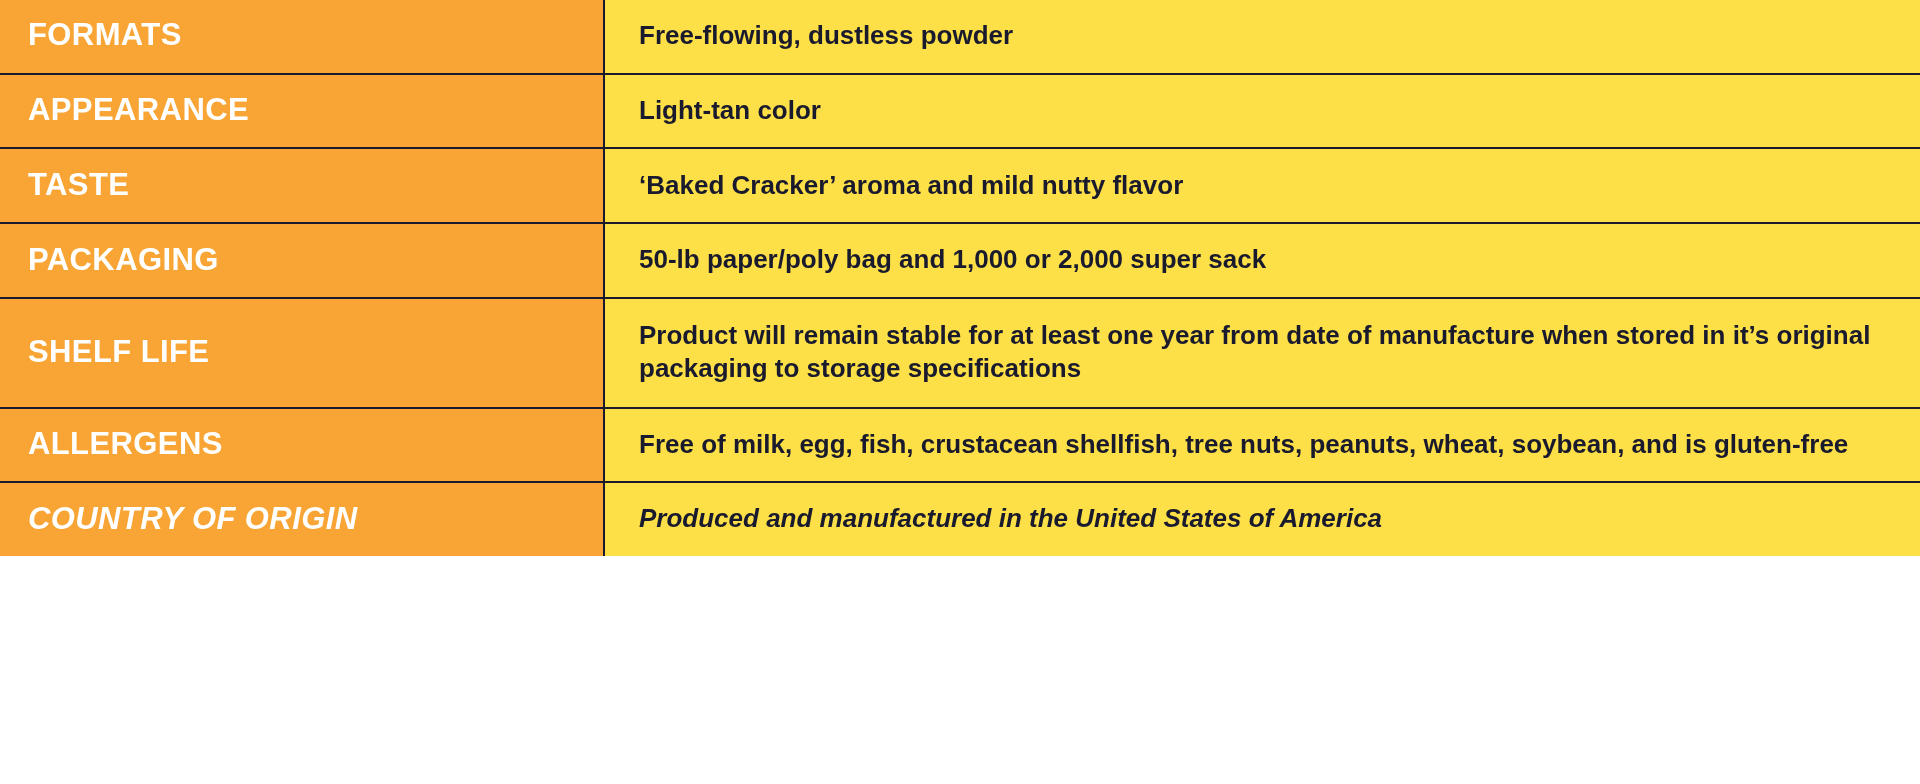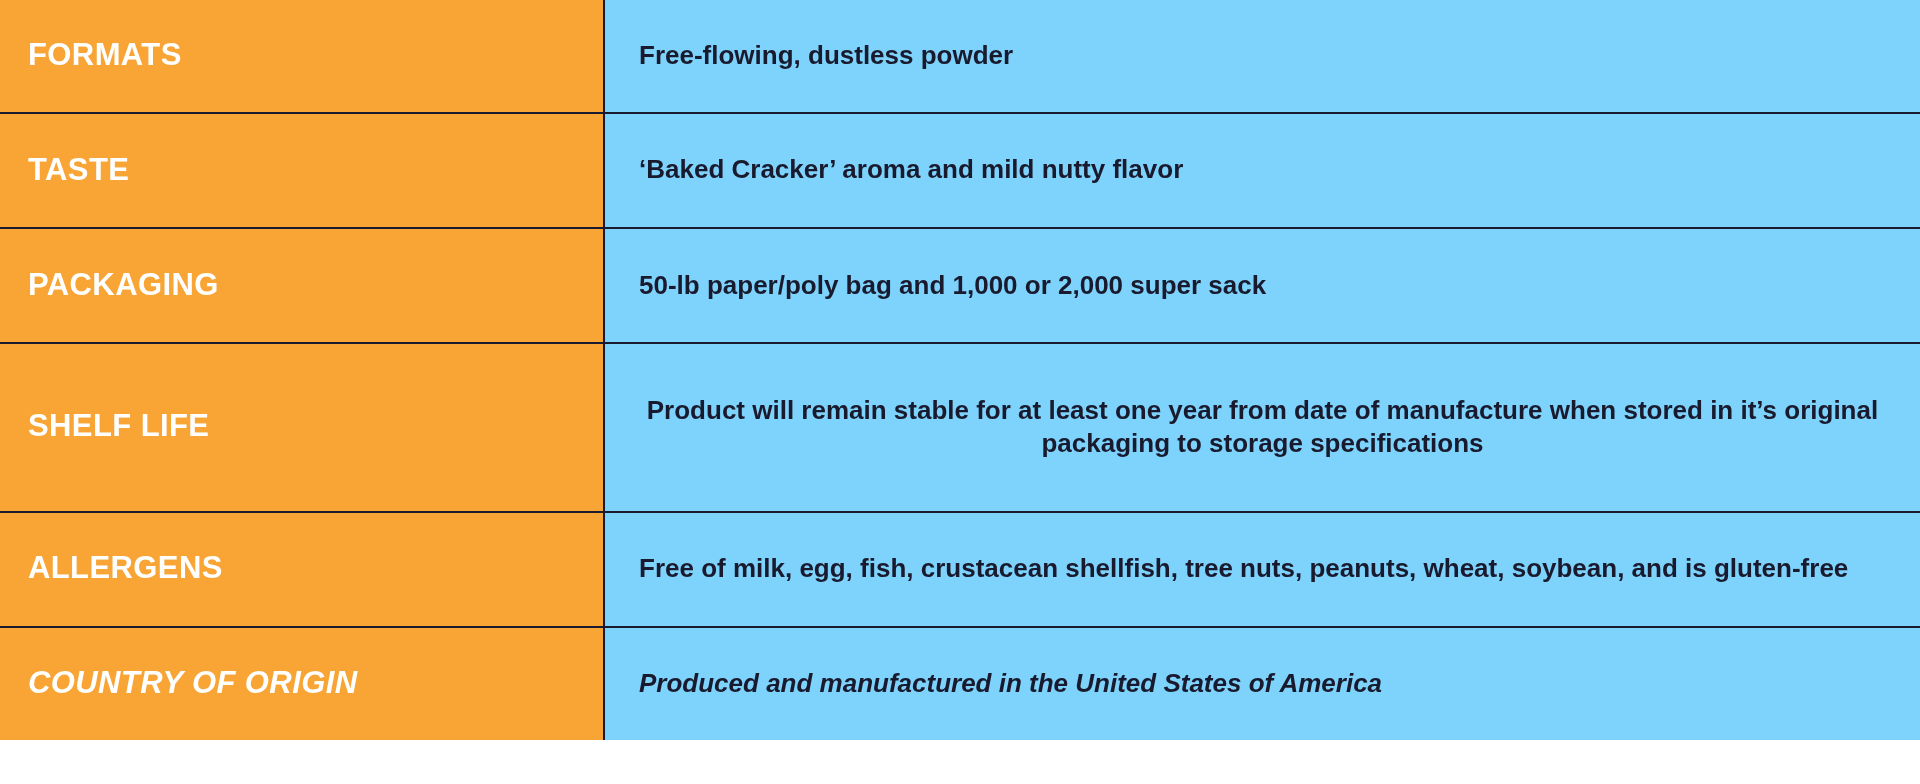--- a/index.html
+++ b/index.html
@@ -8,21 +8,21 @@
   }
   body {
     width: 1920px;
     height: 784px;
     background: #ffffff;
     font-family: "Liberation Sans", sans-serif;
     overflow: hidden;
   }
   .spec-table {
     width: 1920px;
-    height: 740px;
+    height: 556px;
     border-collapse: collapse;
     table-layout: fixed;
   }
   .spec-table tr {
     border-bottom: 2px solid #1a1a2e;
   }
   .spec-table tr:last-child {
     border-bottom: none;
     font-style: italic;
   }
@@ -36,47 +36,50 @@
     color: #ffffff;
     font-weight: bold;
     font-size: 31px;
     letter-spacing: 0.4px;
     padding: 10px 0 12px 28px;
     border-right: 2px solid #1a1a2e;
     line-height: 1.1;
     white-space: nowrap;
   }
   .value-cell {
-    background: #7dd3fc;
+    background: #fde047;
     color: #1a1a2e;
     font-size: 26px;
     font-weight: 600;
     padding: 10px 34px 12px 34px;
     line-height: 1.25;
   }
   .value-cell.justify {
     text-align: justify;
     text-align-last: left;
     margin-left: 16px;
   }
   .row-shelf .value-cell,
   .row-allergens .value-cell {
     padding-top: 8px;
     padding-bottom: 10px;
-    text-align: center;
   }
 </style>
 </head>
 <body>
 
 <table class="spec-table">
   <tbody>
     <tr class="row-formats">
       <td class="label-cell">FORMATS</td>
       <td class="value-cell">Free-flowing, dustless powder</td>
+    </tr>
+    <tr class="row-appearance">
+      <td class="label-cell">APPEARANCE</td>
+      <td class="value-cell">Light-tan color</td>
     </tr>
     <tr class="row-taste">
       <td class="label-cell">TASTE</td>
       <td class="value-cell">‘Baked Cracker’ aroma and mild nutty flavor</td>
     </tr>
     <tr class="row-packaging">
       <td class="label-cell">PACKAGING</td>
       <td class="value-cell">50-lb paper/poly bag and 1,000 or 2,000 super sack</td>
     </tr>
     <tr class="row-shelf">

